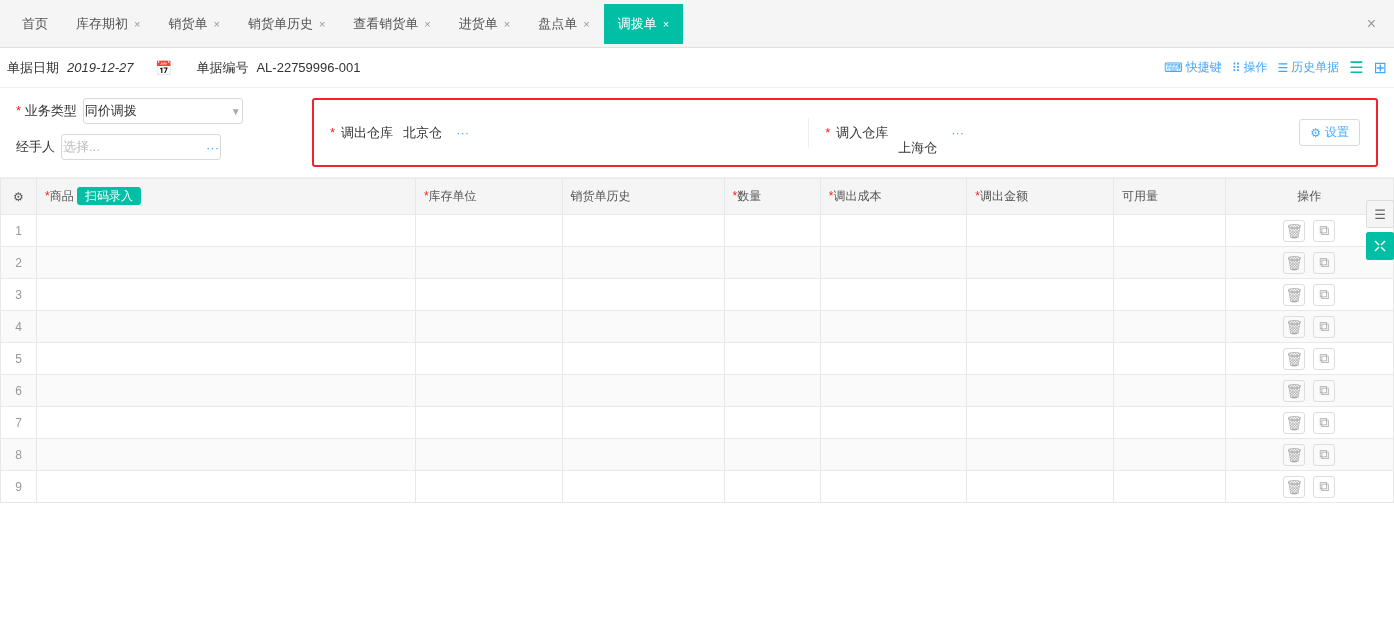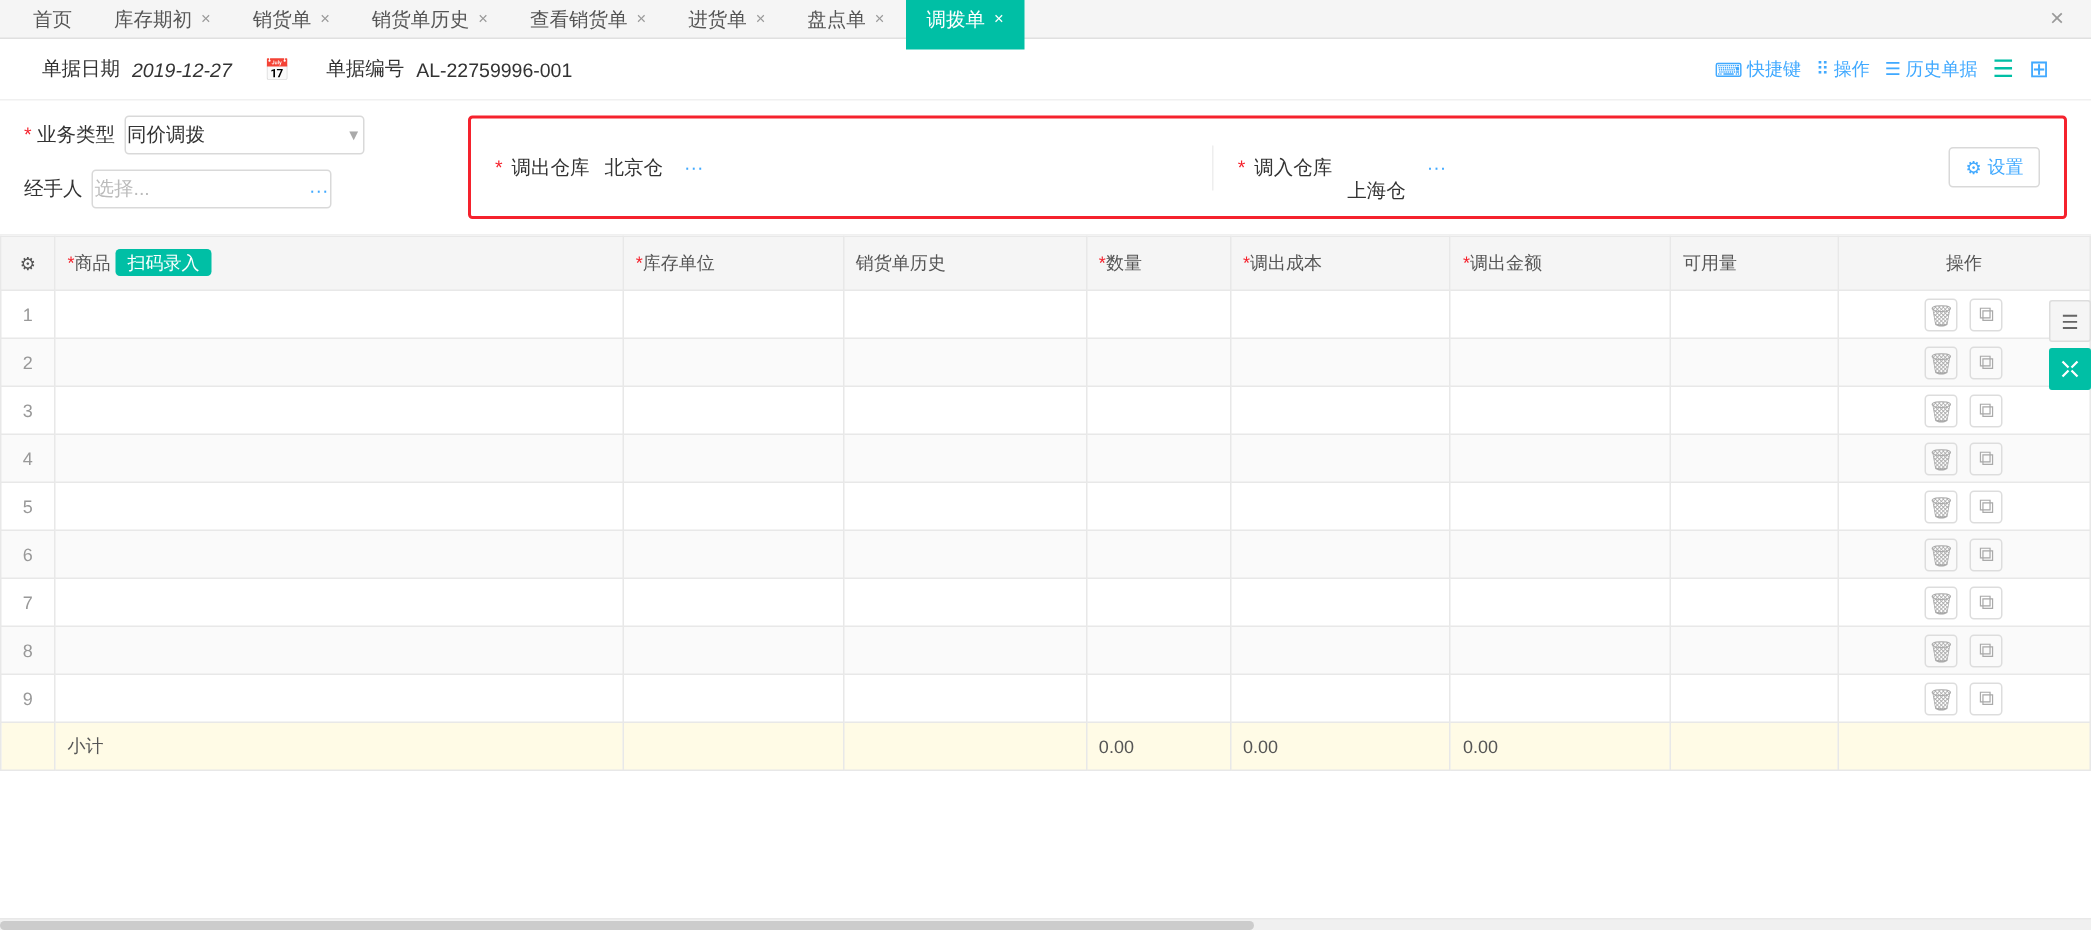--- a/index.html
+++ b/index.html
@@ -2,21 +2,21 @@
 <html><head>
   <meta charset="utf-8">
   <style>
     * { box-sizing: border-box; margin: 0; padding: 0; }
     body { font-family: "Microsoft YaHei", "PingFang SC", sans-serif; font-size: 13px; background: #fff; color: #333; overflow: hidden; }
 
     
     .tab-bar {
       display: flex;
       align-items: center;
-      height: 26px;
+      height: 48px;
       background: #f5f5f5;
       border-bottom: 1px solid #e0e0e0;
       padding: 0 8px;
     }
     .tab-item {
       display: flex;
       align-items: center;
       height: 40px;
       padding: 0 14px;
       cursor: pointer;
@@ -42,21 +42,21 @@
       font-size: 16px;
       color: #999;
       cursor: pointer;
       padding: 0 10px;
     }
 
     
     .form-header {
       display: flex;
       align-items: center;
-      padding: 10px 28px;
+      padding: 10px 7px;
       border-bottom: 1px solid #f0f0f0;
       gap: 24px;
     }
     .form-header-right {
       margin-left: auto;
       display: flex;
       align-items: center;
       gap: 10px;
       color: #40a9ff;
       font-size: 12px;
@@ -534,31 +534,20 @@
               <td></td>
               <td>
                 <div class="action-cell">
                   <span class="icon-btn">🗑</span>
                   <span class="icon-btn">⧉</span>
                 </div>
               </td>
             </tr>
 
 
-          <tr class="subtotal-row">
-            <td></td>
-            <td><span>小计</span></td>
-            <td></td>
-            <td></td>
-            <td><span>0.00</span></td>
-            <td><span>0.00</span></td>
-            <td><span>0.00</span></td>
-            <td></td>
-            <td></td>
-          </tr>
         </tbody>
       </table>
     </div>
 
     <div class="scrollbar-area">
       <div class="scrollbar-thumb"></div>
     </div>
   </div>
 
   <div class="right-toolbar">

